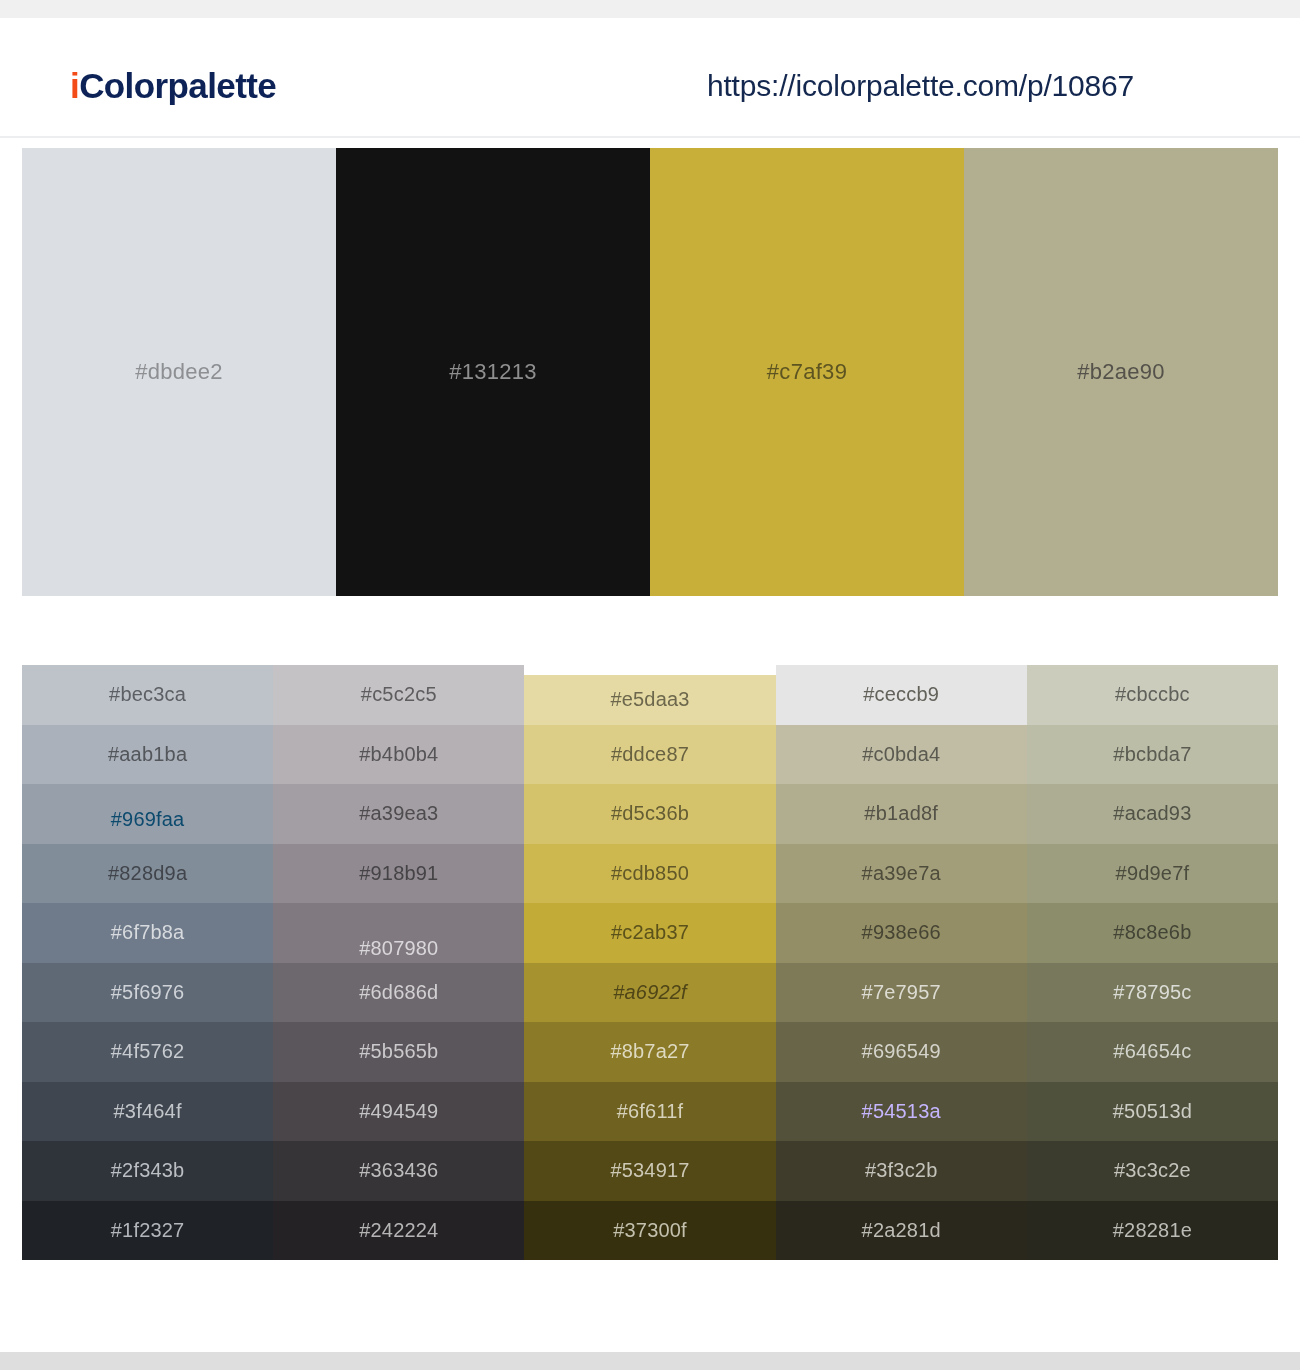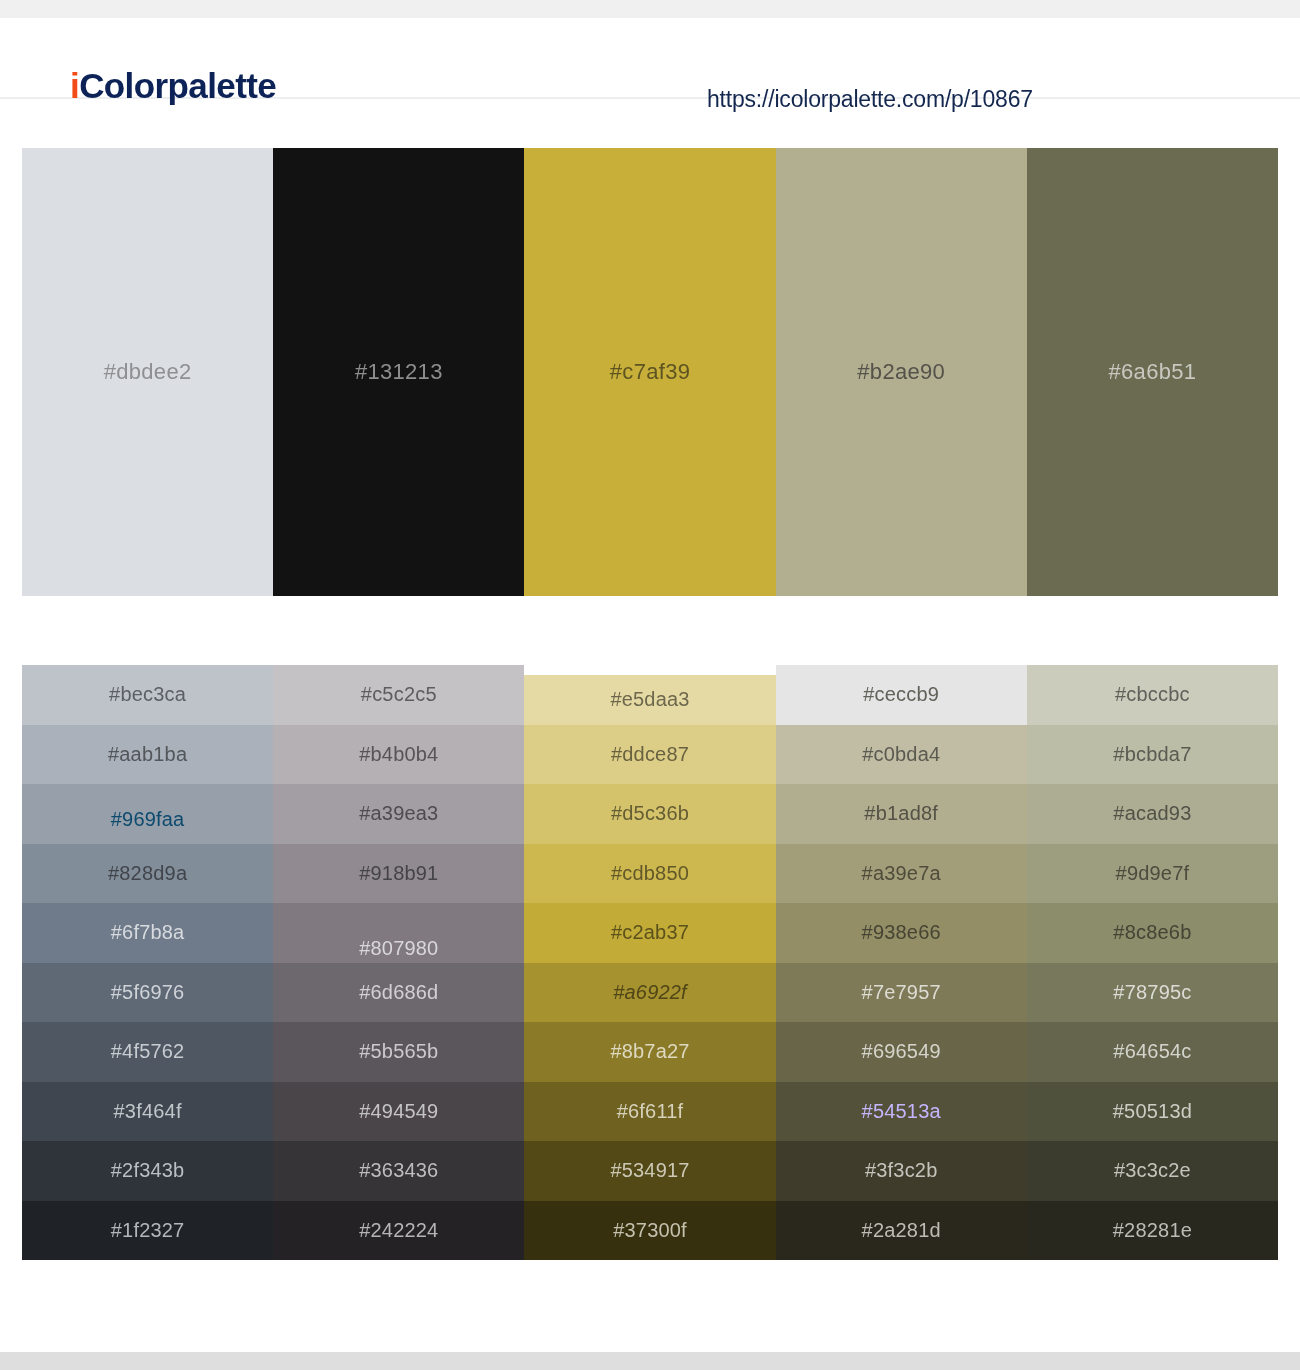--- a/index.html
+++ b/index.html
@@ -17,21 +17,21 @@
 
   
   .top-strip {
     height: 18px;
     width: 100%;
     background: #f0f0f0;
   }
 
   
   .site-header {
-    height: 81px;
+    height: 120px;
     width: 100%;
     background: #ffffff;
     border-bottom: 2px solid #eceef0;
     display: flex;
     align-items: center;
     position: relative;
   }
   .brand {
     position: absolute;
     left: 70px;
@@ -41,22 +41,22 @@
     letter-spacing: -0.6px;
     line-height: 1;
     white-space: nowrap;
   }
   .brand .brand-i { color: #f44c18; }
   .brand .brand-rest { color: #0d2357; }
 
   .page-url {
     position: absolute;
     left: 707px;
-    top: 68px;
-    font-size: 23px;
+    top: 51px;
+    font-size: 30px;
     color: #13274f;
     letter-spacing: -0.2px;
     white-space: nowrap;
   }
 
   
   .swatch-band {
     position: absolute;
     left: 22px;
     top: 148px;
@@ -128,23 +128,20 @@
   </div>
   <div class="swatch" style="background: rgb(19, 18, 19);">
     <span class="swatch-label" style="color: rgb(142, 142, 142);">#131213</span>
   </div>
   <div class="swatch" style="background: rgb(199, 175, 57);">
     <span class="swatch-label" style="color: rgb(93, 84, 34);">#c7af39</span>
   </div>
   <div class="swatch" style="background: rgb(178, 174, 144);">
     <span class="swatch-label" style="color: rgb(84, 82, 74);">#b2ae90</span>
   </div>
-  <div class="swatch" style="background: rgb(106, 107, 81);">
-    <span class="swatch-label" style="color: rgb(200, 200, 192);">#6a6b51</span>
-  </div>
 </div>
 
 <div class="shade-grid" id="shade-grid">
     <div class="shade-row">
       <div class="shade-cell" style="background: rgb(190, 195, 202);">
         <span class="shade-label" style="color: rgb(92, 95, 99);">#bec3ca</span>
       </div>
       <div class="shade-cell" style="background: rgb(197, 194, 197);">
         <span class="shade-label" style="color: rgb(94, 93, 94);">#c5c2c5</span>
       </div>

